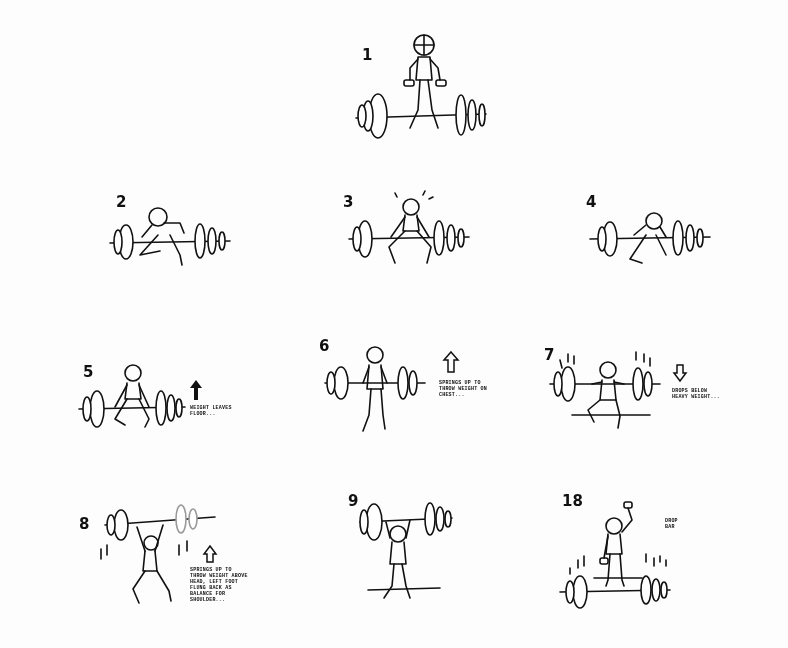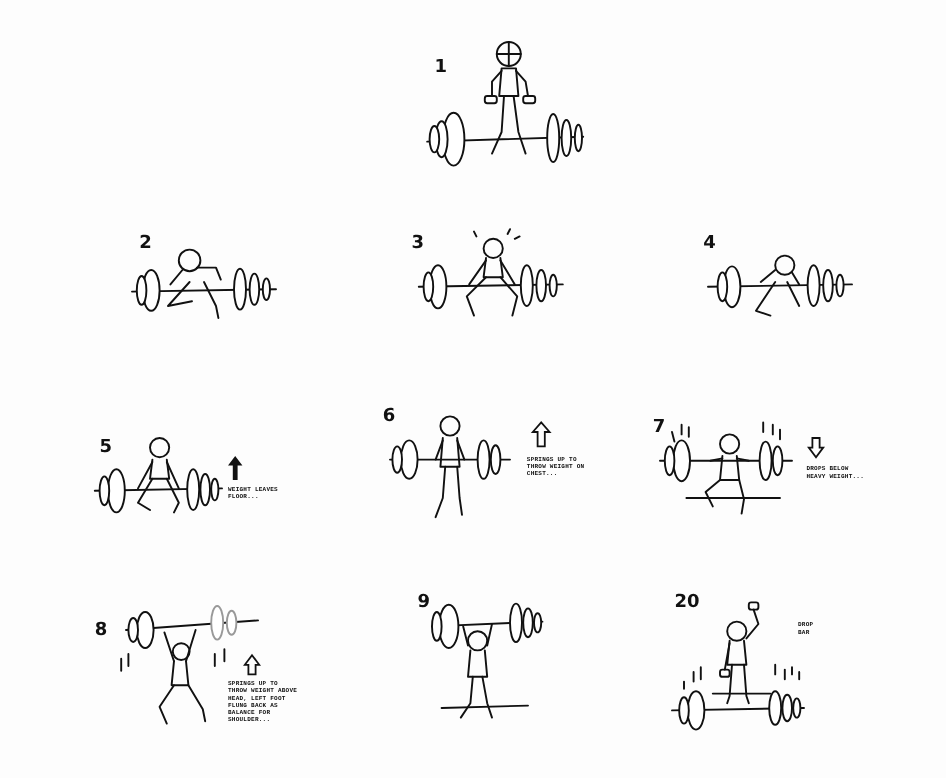--- a/index.html
+++ b/index.html
@@ -191,21 +191,21 @@
     <path class="stroke" d="M52 52 L50 74 L66 74 L64 52"></path>
     <path class="stroke" d="M50 48 L46 32"></path>
       <path class="stroke" d="M66 48 L70 30"></path>
     <path class="stroke" d="M54 74 L52 96 L44 108"></path>
       <path class="stroke" d="M62 74 L66 96 L70 108"></path>
     <line class="stroke" x1="28" y1="100" x2="100" y2="98"></line>
   </svg>
 </div>
 
 <div class="panel" style="left:550px;top:480px;width:150px;height:130px;">
-  <span class="num" style="left:12px;top:12px;">20</span>
+  <span class="num" style="left:12px;top:12px;">18</span>
   <svg width="150" height="130">
     <rect class="stroke" x="74" y="22" width="8" height="6" rx="2"></rect>
     <path class="stroke" d="M78 28 L82 40 L72 52"></path>
     <circle class="stroke" cx="64" cy="46" r="8"></circle>
     <path class="stroke" d="M58 54 L56 74 L72 74 L70 54"></path>
     <path class="stroke" d="M58 56 L54 78"></path>
       <rect class="stroke" x="50" y="78" width="8" height="6" rx="2"></rect>
     <path class="stroke" d="M60 74 L58 100 L56 106"></path>
       <path class="stroke" d="M70 74 L72 100 L74 106"></path>
     <line class="stroke" x1="44" y1="98" x2="92" y2="98"></line>

